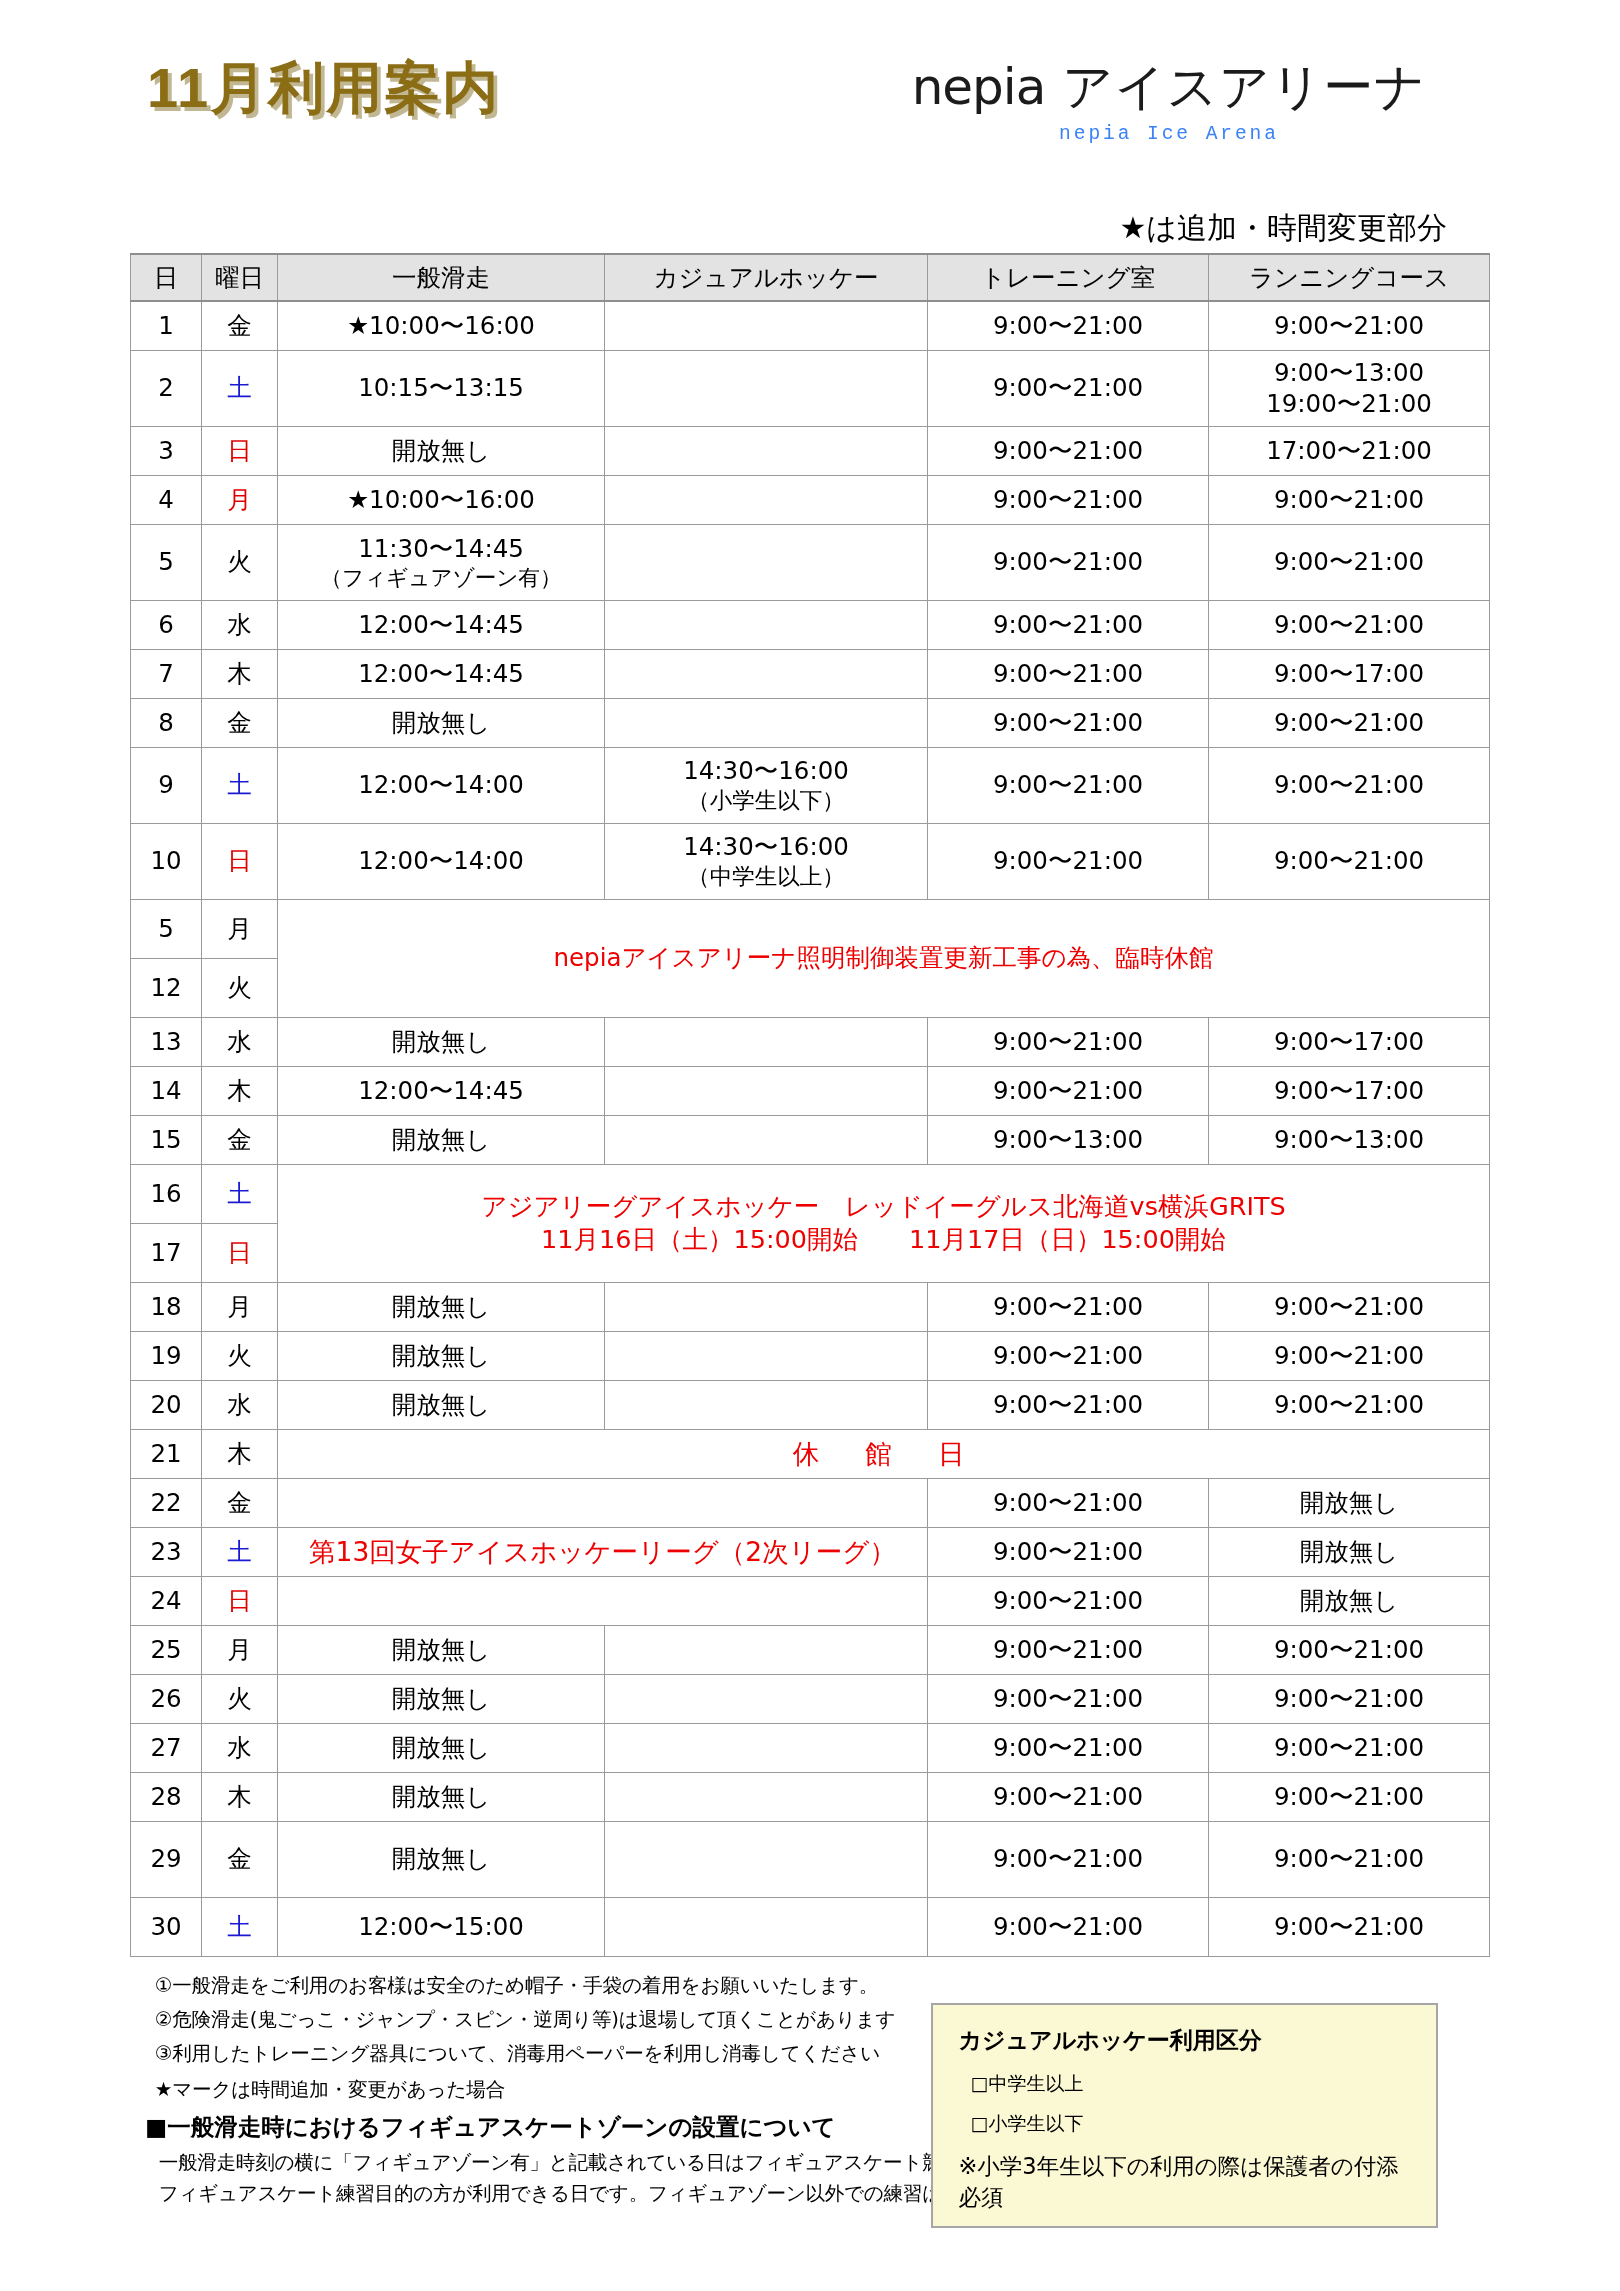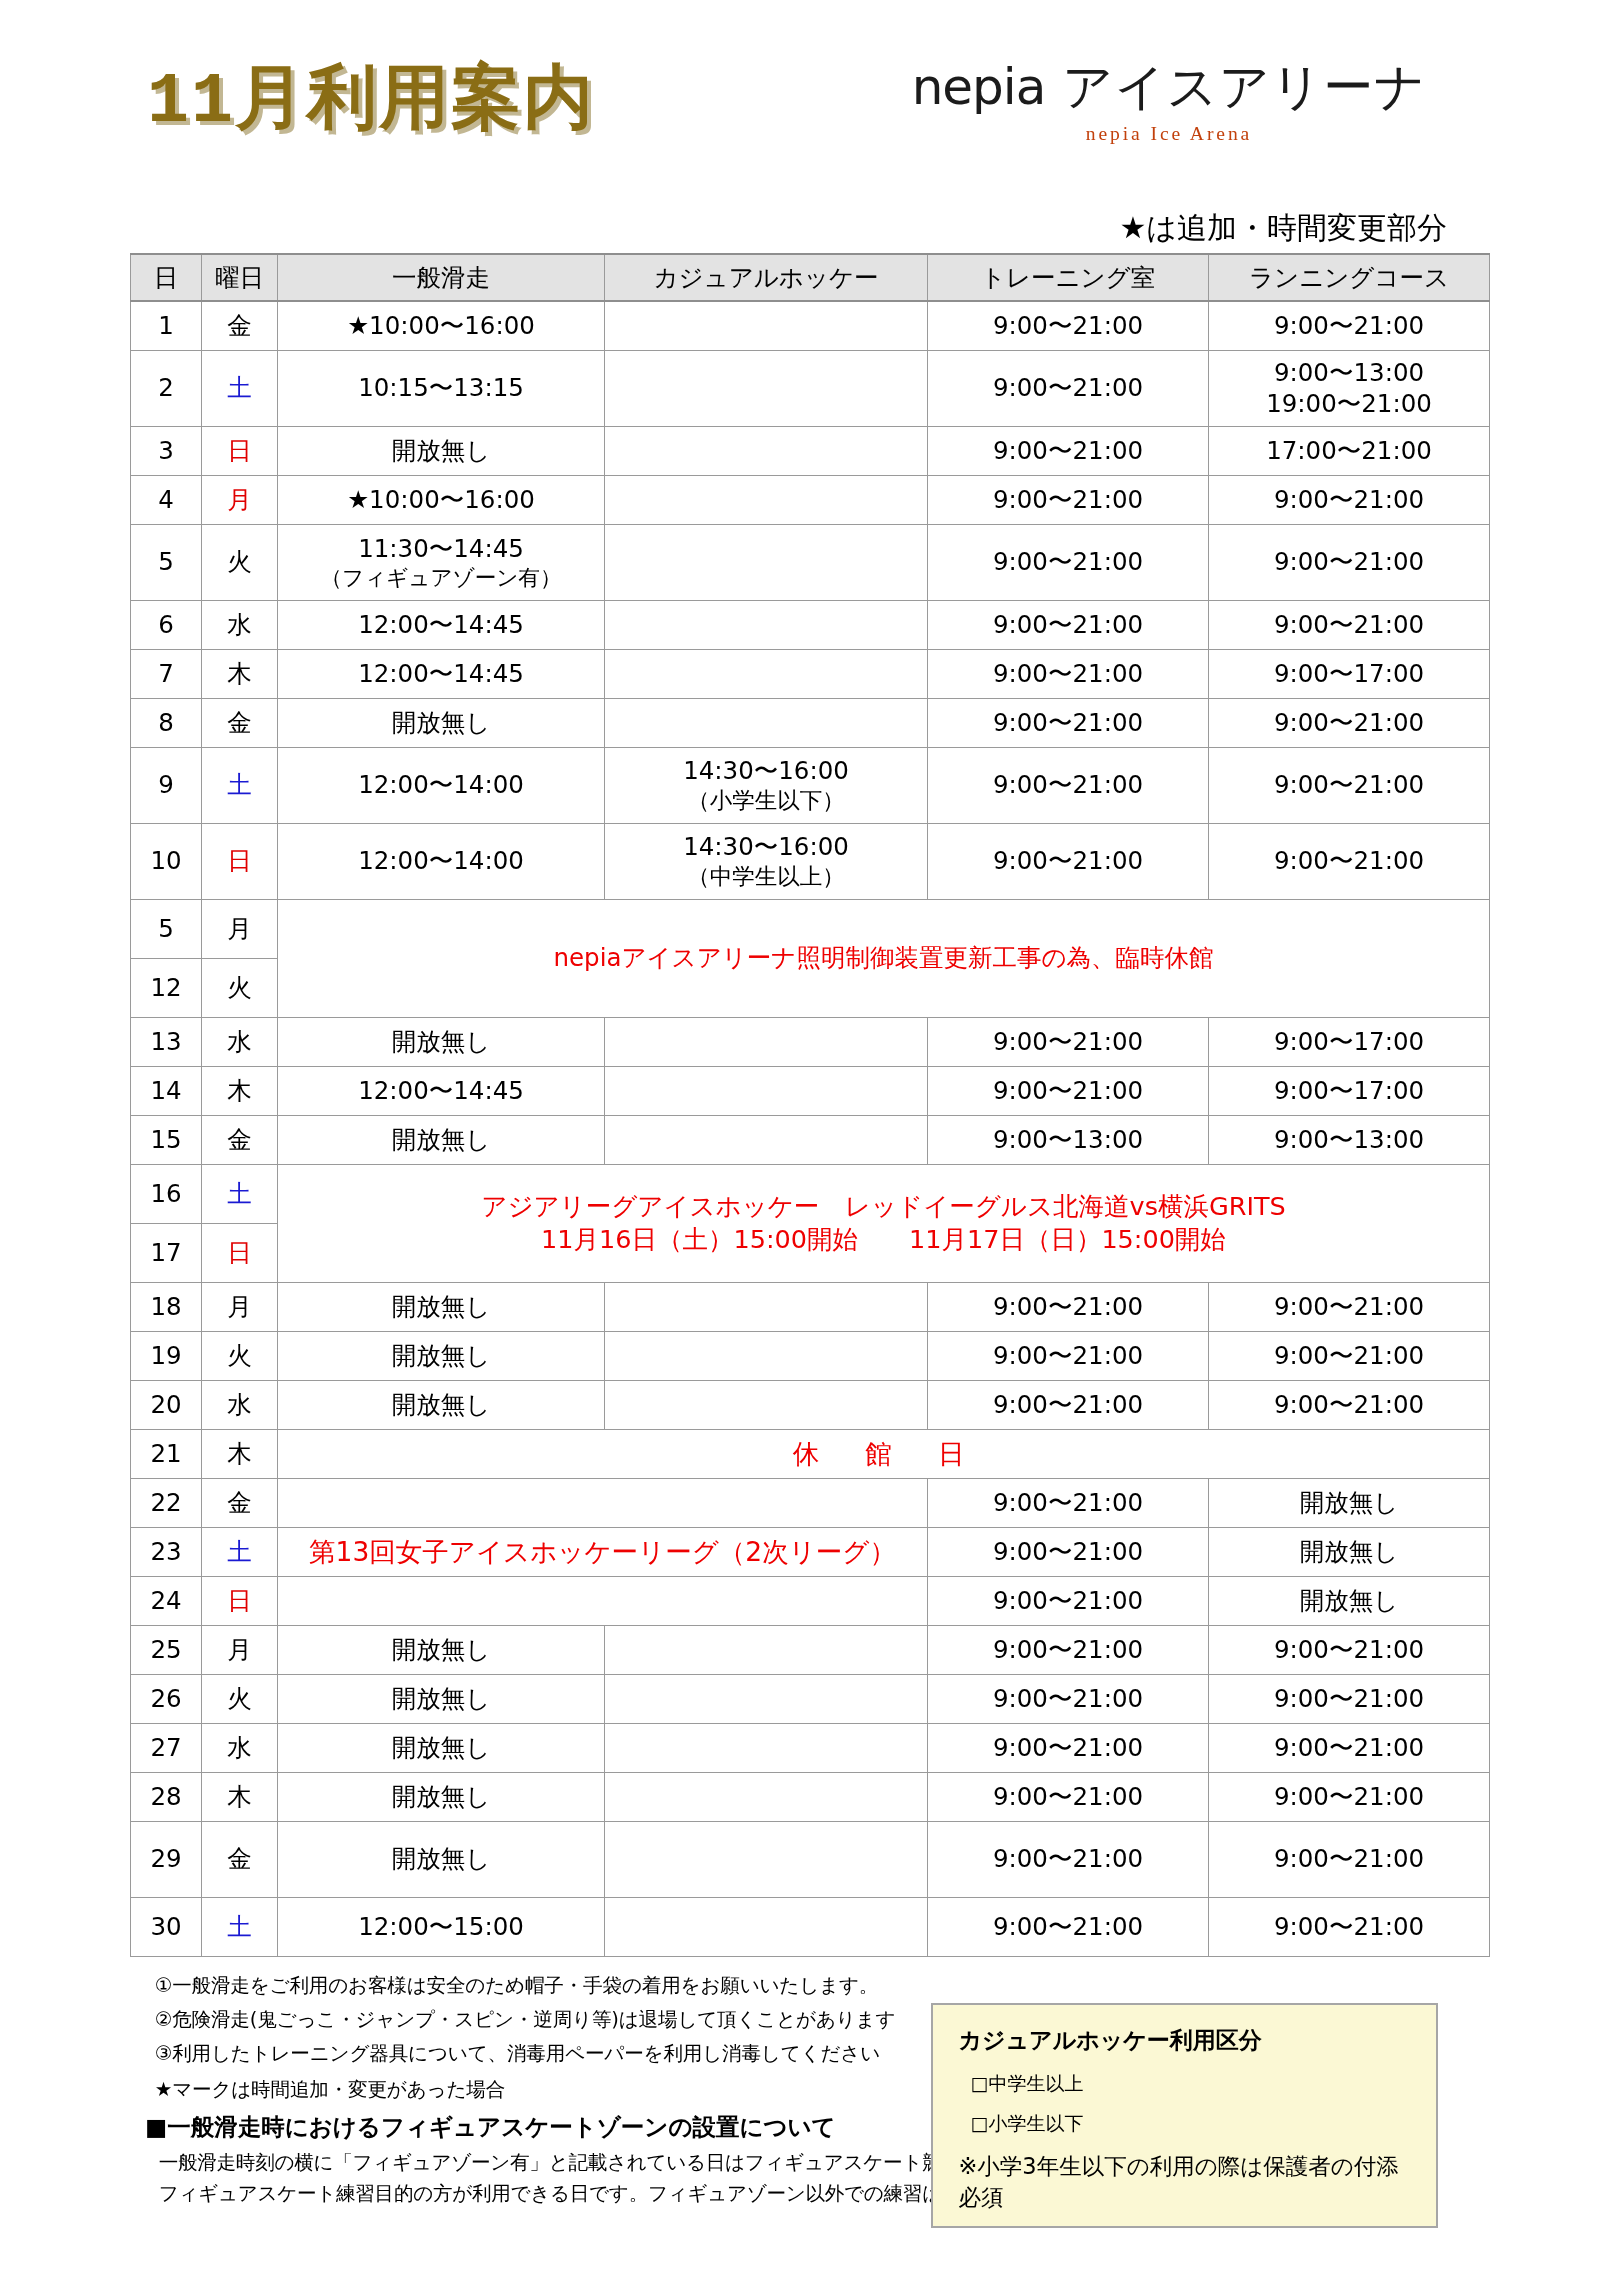--- a/index.html
+++ b/index.html
@@ -17,50 +17,50 @@
   
   .header {
     position: relative;
     height: 196px;
     padding: 0;
   }
   .title {
     position: absolute;
     left: 147px;
     top: 51px;
-    font-size: 70px;
+    font-size: 56px;
     font-weight: bold;
     color: #8a6d15;
     letter-spacing: 2px;
     text-shadow: 3.9px 3.9px 0 rgba(120,95,15,0.45);
-    font-family: Liberation Mono, monospace;
+    font-family: Liberation Sans, sans-serif;
     white-space: nowrap;
   }
   .logo-block {
     position: absolute;
     right: 157px;
     top: 61px;
     text-align: center;
     width: 588px;
   }
   .logo-main {
     font-size: 50px;
     letter-spacing: 1px;
     color: #1b1b1b;
     font-family: "DejaVu Sans", sans-serif;
     white-space: nowrap;
     line-height: 1.05;
   }
   .logo-main .brand { letter-spacing: -1px; }
   .logo-sub {
     font-size: 19.6px;
-    color: #c2410c;
+    color: #3b82f6;
     letter-spacing: 2.9px;
     margin-top: 9.8px;
-    font-family: Liberation Serif, serif;
+    font-family: Liberation Mono, monospace;
   }
   .star-note {
     position: absolute;
     right: 173px;
     top: 208px;
     font-size: 30px;
     color: #000;
     white-space: nowrap;
     font-family: "DejaVu Sans", sans-serif;
   }

